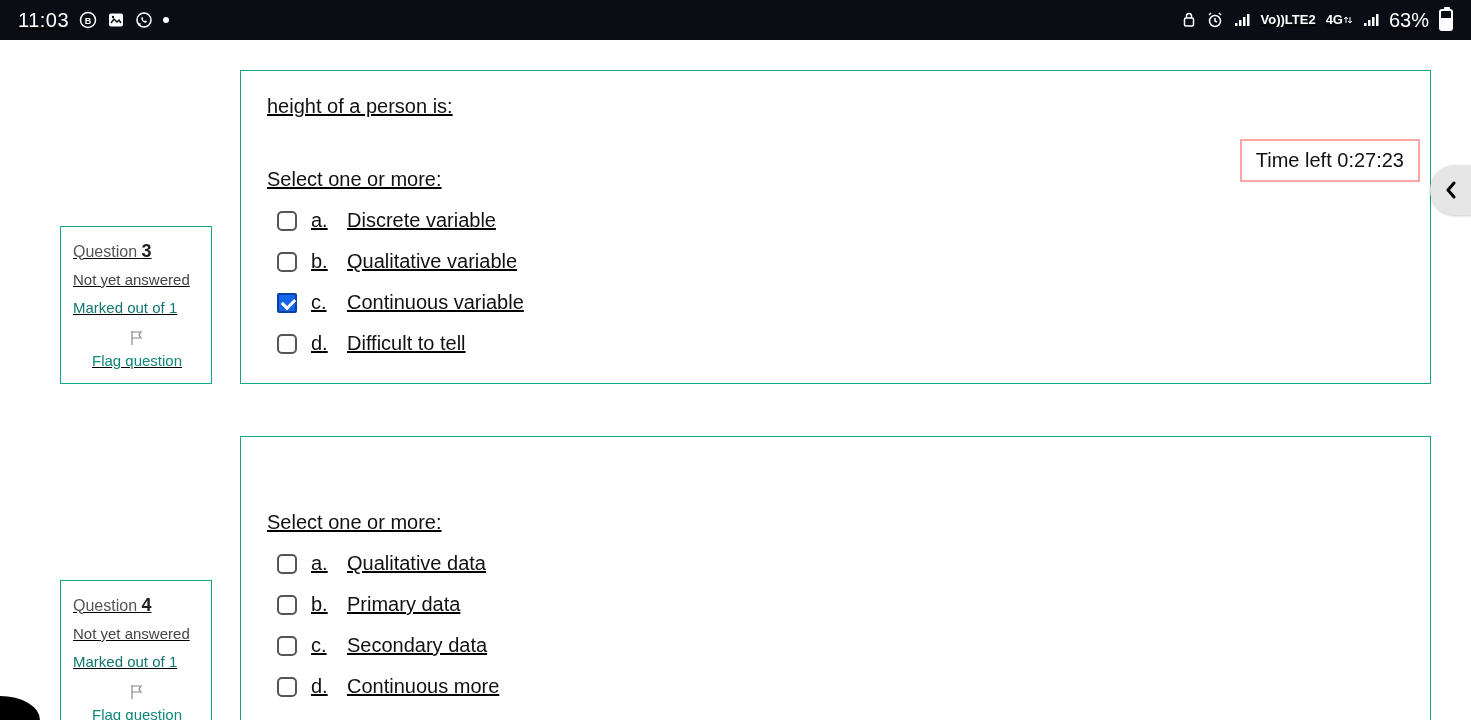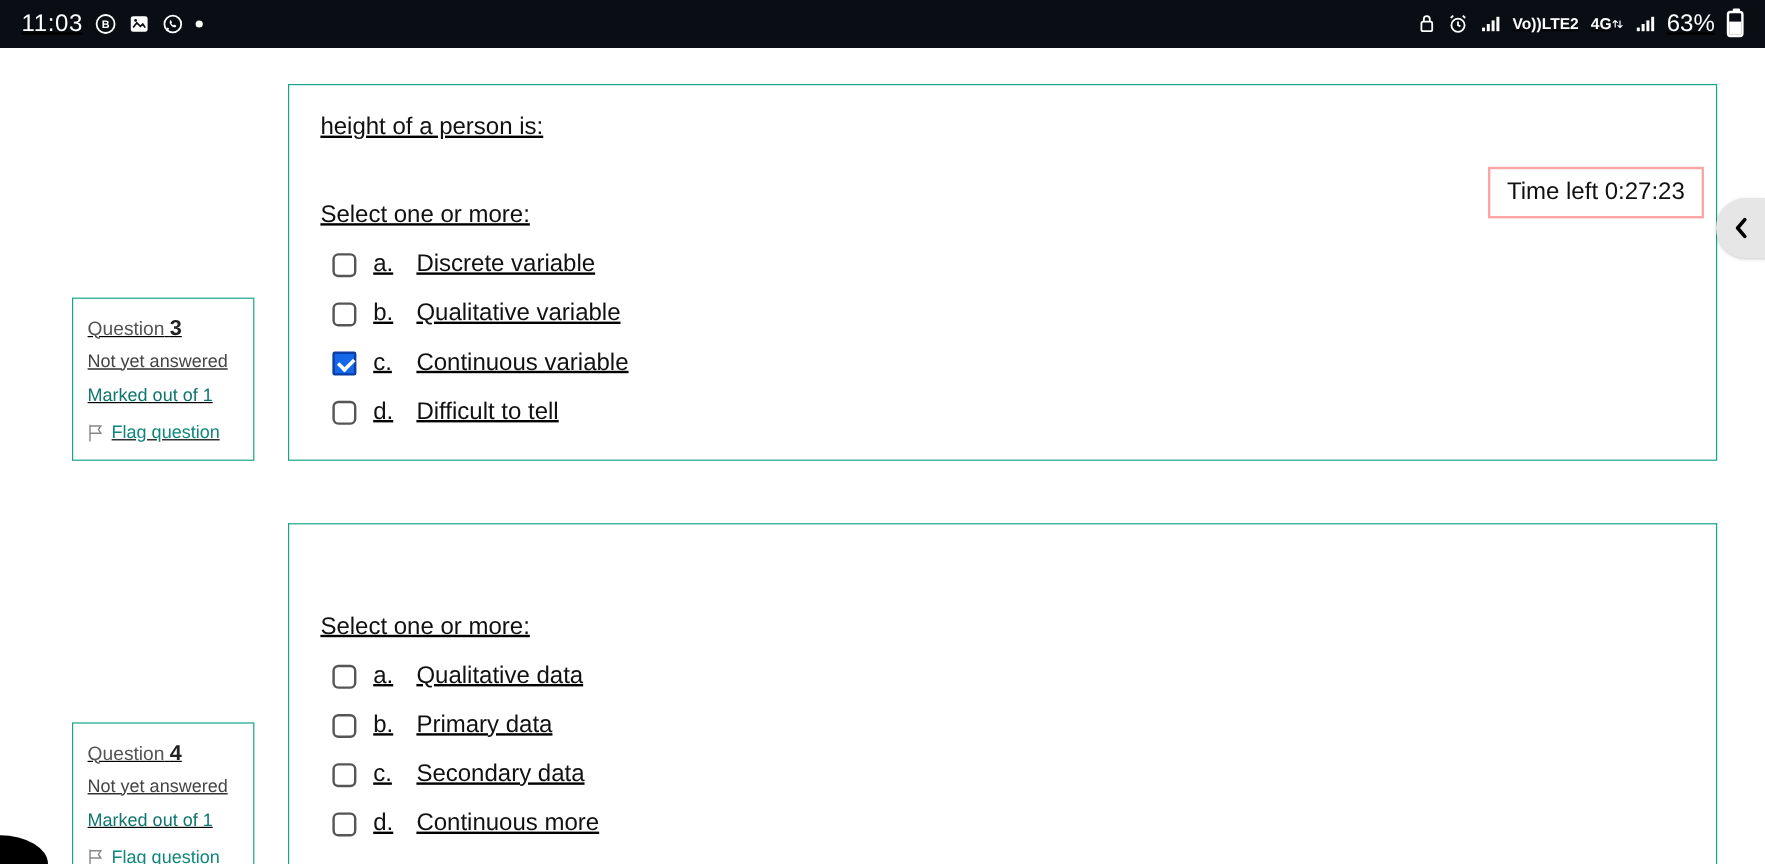--- a/index.html
+++ b/index.html
@@ -19,21 +19,21 @@
   .battery-shape { width: 14px; height: 22px; border: 2px solid #fff; border-radius: 3px; position: relative; }
   .battery-shape::before { content:""; position:absolute; top:-4px; left:3px; width:6px; height:3px; background:#fff; border-radius:1px;}
   .battery-fill { position:absolute; bottom:0; left:0; right:0; background:#fff; }
   .content { padding: 30px 40px 0 60px; position: relative; }
   .qrow { display:flex; gap: 28px; align-items: flex-end; margin-bottom: 52px; }
   .info-box { width: 152px; border: 1px solid #17a589; padding: 14px 10px 14px 12px; background:#fff; }
   .info-box .qlabel { font-size: 16px; color: #555; }
   .info-box .qnum { font-size: 18px; font-weight: 700; color:#222; }
   .info-box .status { font-size: 15px; color: #444; margin-top: 8px; line-height: 1.3; }
   .info-box .marks { font-size: 15px; color: #0f766e; margin-top: 10px; }
-  .info-box .flag { color: #0f877a; font-size: 15px; display:flex; align-items:center; gap:6px; margin-top: 14px; cursor: pointer; }
+  .info-box .flag { color: #0f877a; font-size: 15px; display:flex; align-items:center; gap:6px; margin-top: 14px; cursor: pointer; flex-direction: column; }
   .info-box .flag svg { stroke:#888; fill:none;}
   .question-box { flex: 1; border: 1px solid #17a589; padding: 24px 26px 28px 26px; position: relative; background:#fff; min-width: 0; }
   .qtext { font-size: 20px; color:#111; }
   .instruct { font-size: 20px; color:#111; margin-top: 50px; }
   .options { margin-top: 18px; padding-left: 10px; }
   .opt { display:flex; align-items:center; gap: 14px; font-size: 20px; color:#111; margin-bottom: 18px; }
   .opt .letter { width: 22px; }
   .timer { position:absolute; top: 68px; right: 10px; border:2px solid #fca5a5; background:#fff; padding: 8px 14px; font-size: 20px; color:#111;}
   .cb { appearance:none; -webkit-appearance:none; width: 20px; height: 20px; border: 2px solid #555; border-radius: 5px; cursor:pointer; position:relative; background:#fff; flex-shrink:0;}
   .cb:checked { background:#1566e8; border: 2px solid #0a3fa3; border-radius:2px;}

